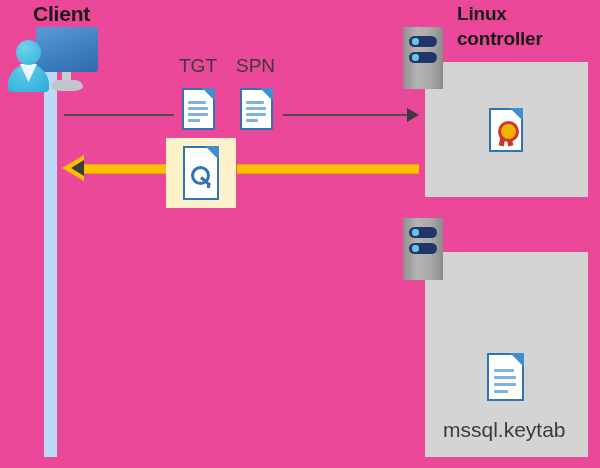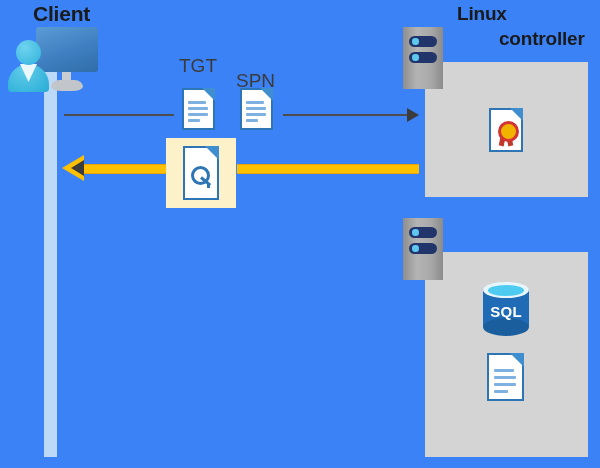--- a/index.html
+++ b/index.html
@@ -1,18 +1,18 @@
 <!DOCTYPE html>
 <html><head>
 <meta charset="utf-8">
 <style>
   html,body{margin:0;padding:0;background:#ffffff;}
   body{width:600px;height:468px;overflow:hidden;
        font-family:"Liberation Sans","DejaVu Sans",sans-serif;}
-  .stage{position:relative;width:600px;height:468px;background:#3b82f6;}
+  .stage{position:relative;width:600px;height:468px;background:#ec4899;}
 
   
   .hdr{position:absolute;font-weight:bold;color:#1a1a1a;letter-spacing:-0.2px;}
   .lbl{position:absolute;color:#3b3b3b;}
 
   
   .panel{position:absolute;background:#d4d4d4;}
 
   
   .rack{position:absolute;width:40px;height:62px;
@@ -107,21 +107,21 @@
   <div class="lbl" style="left:179px;top:55px;font-size:19px;">TGT</div>
   <div class="doc thin" style="left:182px;top:88px;width:33px;height:42px;">
     <div class="page"></div>
     <div class="fold" style="width:13px;height:13px;clip-path:polygon(0 0,100% 100%,100% 0);"></div>
     <div class="ln" style="left:6px;top:13px;width:18px;"></div>
     <div class="ln" style="left:6px;top:19px;width:20px;"></div>
     <div class="ln" style="left:6px;top:25px;width:20px;"></div>
     <div class="ln" style="left:6px;top:31px;width:12px;"></div>
   </div>
 
-  <div class="lbl" style="left:236px;top:55px;font-size:19px;margin-top:15px;">SPN</div>
+  <div class="lbl" style="left:236px;top:55px;font-size:19px;">SPN</div>
   <div class="doc thin" style="left:240px;top:88px;width:33px;height:42px;">
     <div class="page"></div>
     <div class="fold" style="width:13px;height:13px;clip-path:polygon(0 0,100% 100%,100% 0);"></div>
     <div class="ln" style="left:6px;top:13px;width:18px;"></div>
     <div class="ln" style="left:6px;top:19px;width:20px;"></div>
     <div class="ln" style="left:6px;top:25px;width:20px;"></div>
     <div class="ln" style="left:6px;top:31px;width:12px;"></div>
   </div>
 
   <div class="aline-gold" style="left:82px;top:164px;width:85px;"></div>
@@ -141,51 +141,45 @@
   <div class="panel" style="left:425px;top:62px;width:163px;height:135px;"></div>
   <div class="rack" style="left:403px;top:27px;">
     <div class="slot s1">
         <i></i>
       </div>
     <div class="slot s2">
         <i></i>
       </div>
   </div>
   <div class="hdr" style="left:457px;top:3px;font-size:19px;">Linux</div>
-  <div class="hdr" style="left:457px;top:28px;font-size:19px;margin-left:42px;">controller</div>
+  <div class="hdr" style="left:457px;top:28px;font-size:19px;">controller</div>
 
   <div class="doc" style="left:489px;top:108px;width:34px;height:44px;">
     <div class="page"></div>
     <div class="fold" style="width:13px;height:13px;clip-path:polygon(0 0,100% 100%,100% 0);"></div>
     <div class="rib" style="left:11px;top:25px;width:5px;height:13px;transform:rotate(12deg);"></div>
     <div class="rib" style="left:18px;top:25px;width:5px;height:13px;transform:rotate(-12deg);"></div>
     <div class="seal" style="left:9px;top:13px;width:15px;height:15px;"></div>
   </div>
 
   <div class="panel" style="left:425px;top:252px;width:163px;height:205px;"></div>
   <div class="rack" style="left:403px;top:218px;">
     <div class="slot s1">
         <i></i>
       </div>
     <div class="slot s2">
         <i></i>
       </div>
   </div>
 
-  <div class="cyl" style="left:483px;top:282px;width:46px;height:54px;">
-    <div class="side"></div>
-    <div class="bot"></div>
-    <div class="top"></div>
-    <div class="top2"></div>
-    <div class="txt">SQL</div>
-  </div>
 
   <div class="doc thin" style="left:487px;top:353px;width:37px;height:48px;">
     <div class="page"></div>
     <div class="fold" style="width:14px;height:14px;clip-path:polygon(0 0,100% 100%,100% 0);"></div>
     <div class="ln" style="left:7px;top:16px;width:20px;"></div>
     <div class="ln" style="left:7px;top:23px;width:22px;"></div>
     <div class="ln" style="left:7px;top:30px;width:22px;"></div>
     <div class="ln" style="left:7px;top:37px;width:14px;"></div>
   </div>
 
+  <div class="lbl" style="left:443px;top:418px;font-size:21px;">mssql.keytab</div>
 
 </div>
 
 </body></html>

